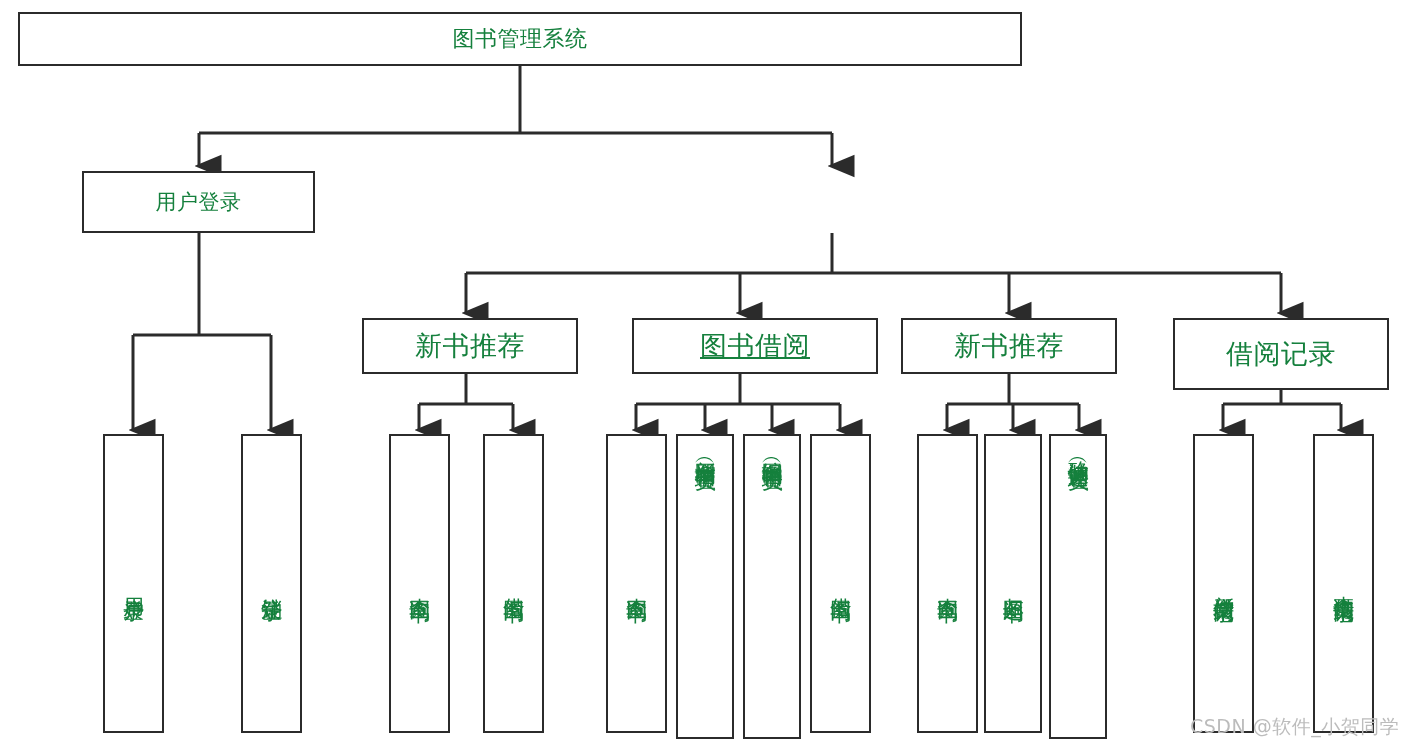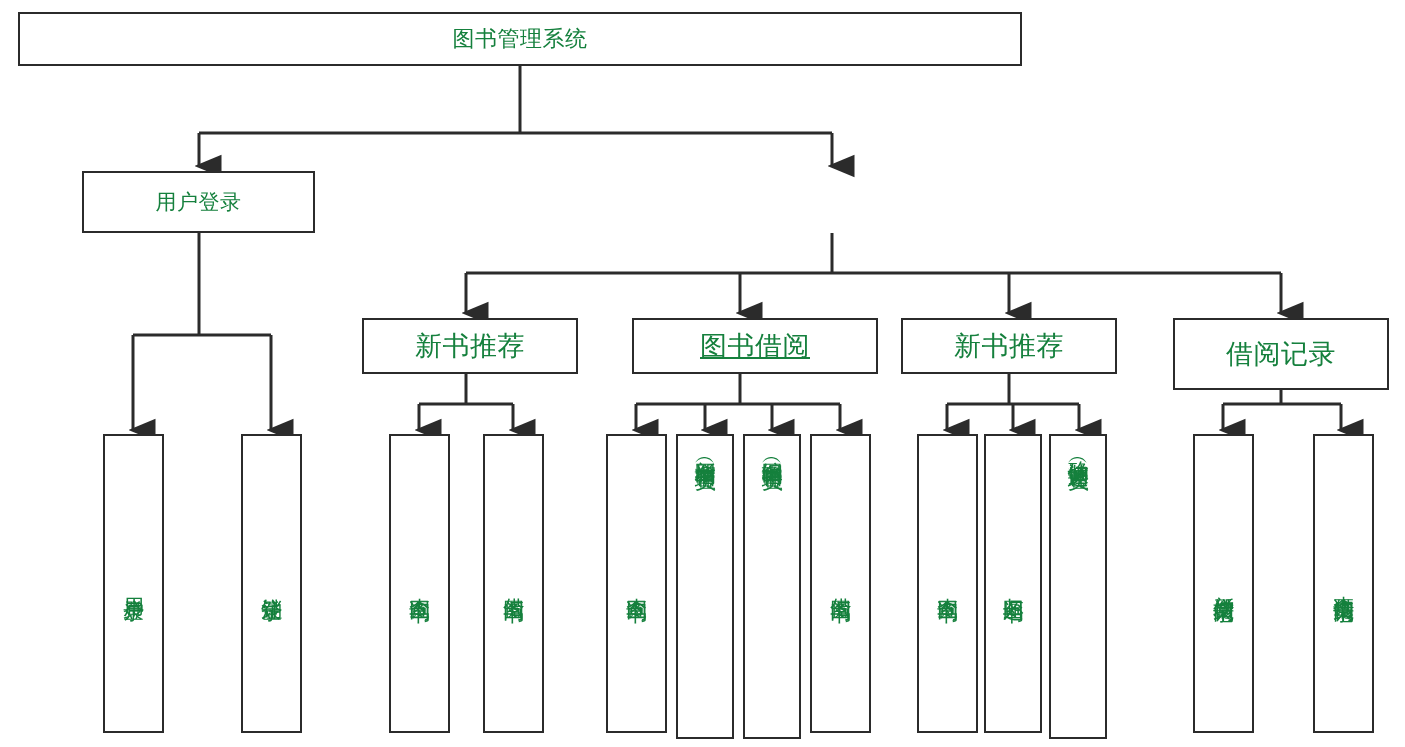--- a/index.html
+++ b/index.html
@@ -190,14 +190,15 @@
     <span class="node-label">确认归还（管理员）</span>
   </div>
 
   <div class="node leaf" style="left:1193px; top:434px; width:61px; height:299px;">
     <span class="node-label">新增借阅记录</span>
   </div>
   <div class="node leaf" style="left:1313px; top:434px; width:61px; height:299px;">
     <span class="node-label">查询借阅记录</span>
   </div>
 
+  <div class="watermark" style="left:1190px; top:714px;">CSDN @软件_小贺同学</div>
 
 </div>
 
 </body></html>

